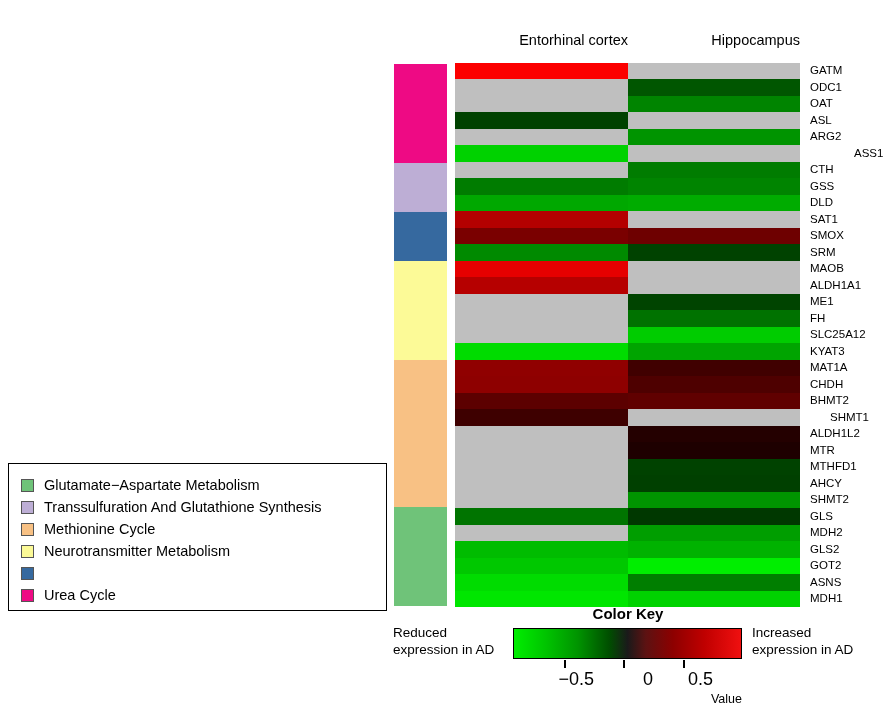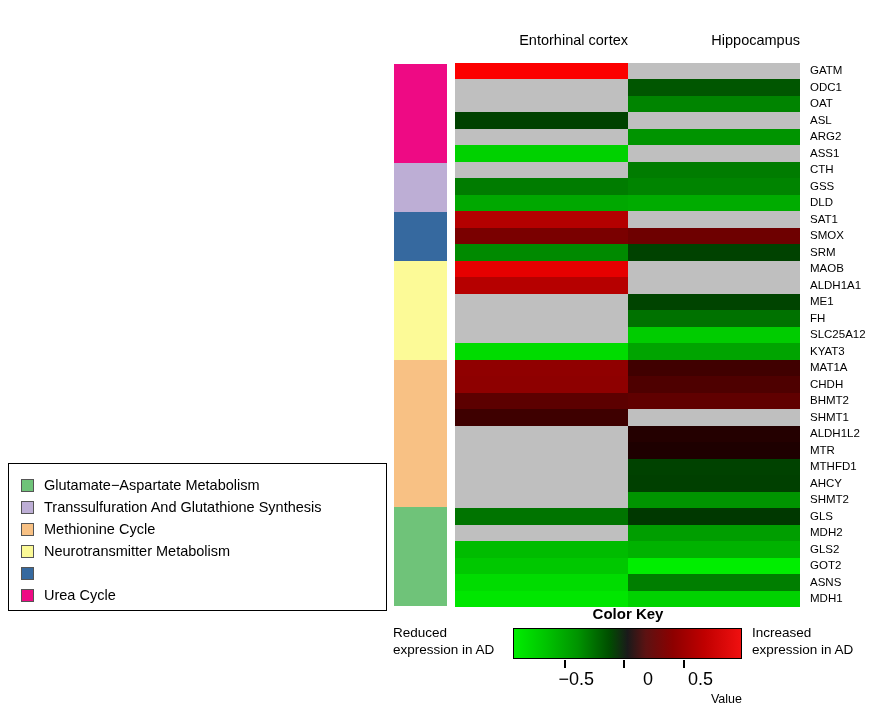--- a/index.html
+++ b/index.html
@@ -285,37 +285,37 @@
         <div class="heat-cell hc" style="background: rgb(0, 210, 0);"></div>
       </div>
     </div>
 
   <div id="row-labels">
       <div class="row-label" style="height: 3.0303%;">GATM</div>
       <div class="row-label" style="height: 3.0303%;">ODC1</div>
       <div class="row-label" style="height: 3.0303%;">OAT</div>
       <div class="row-label" style="height: 3.0303%;">ASL</div>
       <div class="row-label" style="height: 3.0303%;">ARG2</div>
-      <div class="row-label" style="height: 3.0303%;">ASS1</div>
+      <div class="row-label" style="height: 3.0303%; margin-left: 44px;">ASS1</div>
       <div class="row-label" style="height: 3.0303%;">CTH</div>
       <div class="row-label" style="height: 3.0303%;">GSS</div>
       <div class="row-label" style="height: 3.0303%;">DLD</div>
       <div class="row-label" style="height: 3.0303%;">SAT1</div>
       <div class="row-label" style="height: 3.0303%;">SMOX</div>
       <div class="row-label" style="height: 3.0303%;">SRM</div>
       <div class="row-label" style="height: 3.0303%; text-align: right;">MAOB</div>
       <div class="row-label" style="height: 3.0303%;">ALDH1A1</div>
       <div class="row-label" style="height: 3.0303%;">ME1</div>
       <div class="row-label" style="height: 3.0303%;">FH</div>
       <div class="row-label" style="height: 3.0303%;">SLC25A12</div>
       <div class="row-label" style="height: 3.0303%;">KYAT3</div>
       <div class="row-label" style="height: 3.0303%;">MAT1A</div>
       <div class="row-label" style="height: 3.0303%;">CHDH</div>
       <div class="row-label" style="height: 3.0303%;">BHMT2</div>
-      <div class="row-label" style="height: 3.0303%;">SHMT1</div>
+      <div class="row-label" style="height: 3.0303%; margin-left: 20px;">SHMT1</div>
       <div class="row-label" style="height: 3.0303%;">ALDH1L2</div>
       <div class="row-label" style="height: 3.0303%;">MTR</div>
       <div class="row-label" style="height: 3.0303%;">MTHFD1</div>
       <div class="row-label" style="height: 3.0303%;">AHCY</div>
       <div class="row-label" style="height: 3.0303%;">SHMT2</div>
       <div class="row-label" style="height: 3.0303%;">GLS</div>
       <div class="row-label" style="height: 3.0303%;">MDH2</div>
       <div class="row-label" style="height: 3.0303%;">GLS2</div>
       <div class="row-label" style="height: 3.0303%;">GOT2</div>
       <div class="row-label" style="height: 3.0303%;">ASNS</div>

